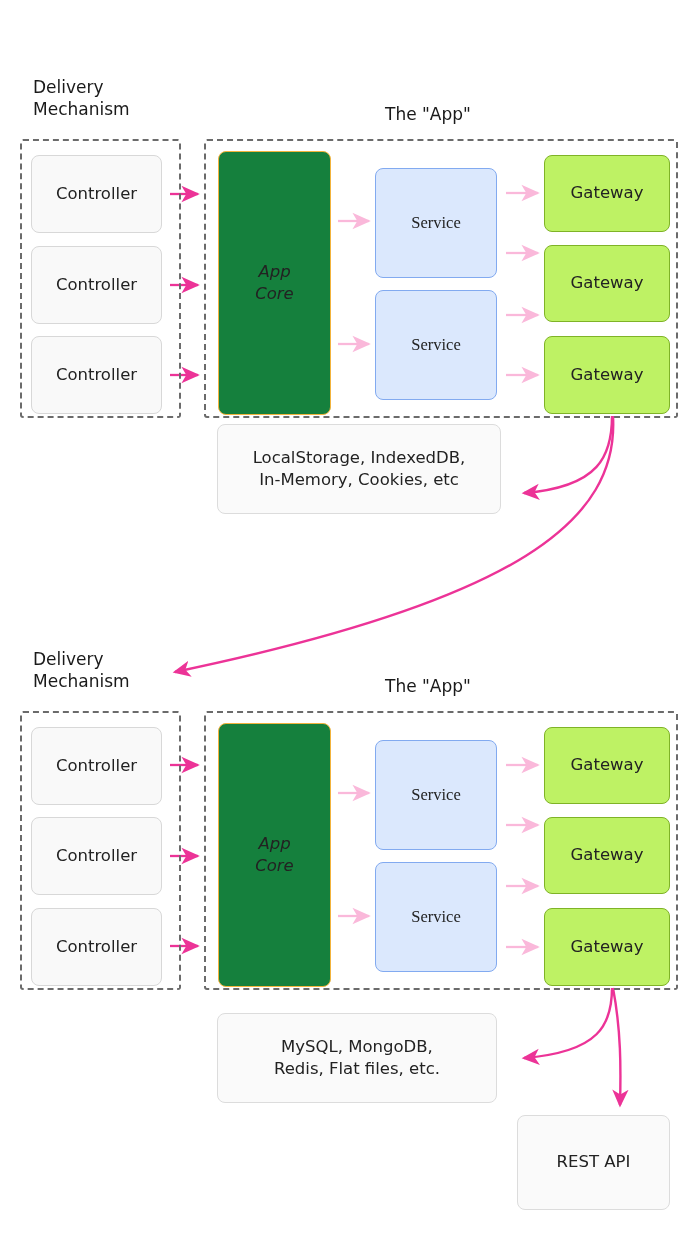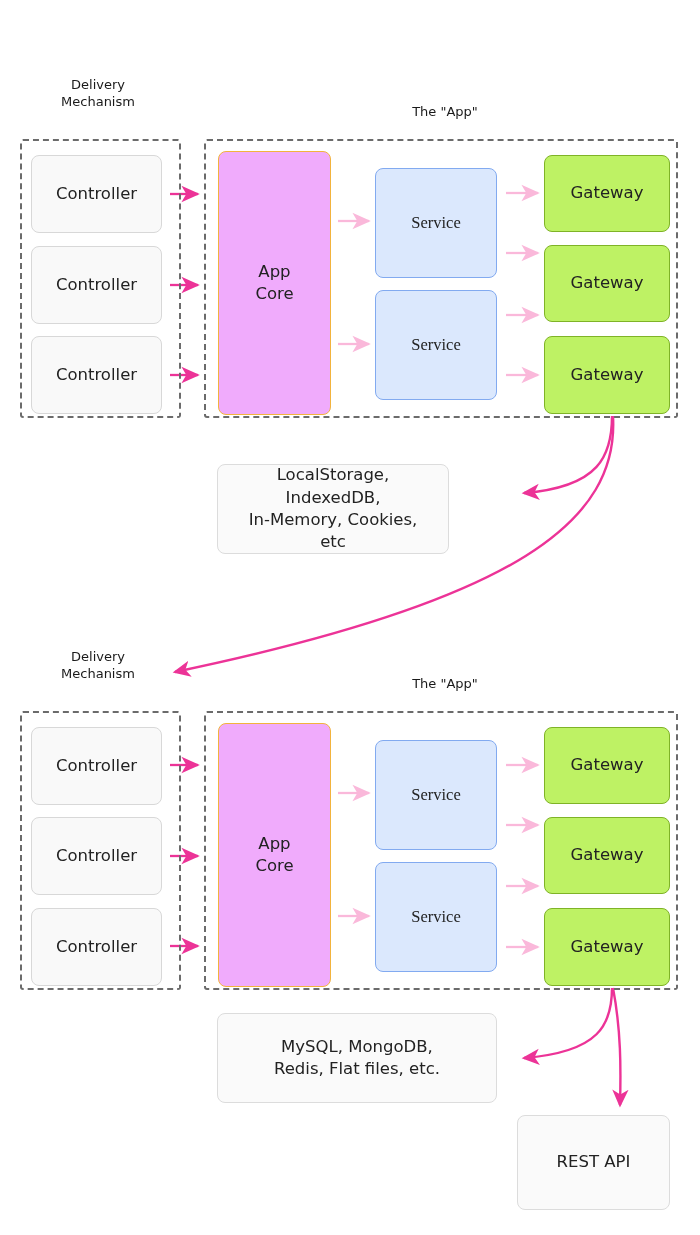--- a/index.html
+++ b/index.html
@@ -33,23 +33,22 @@
   
   .section-title {
     position: absolute;
     font-size: 21px;
     letter-spacing: 0.3px;
     color: #1a1a1a;
     white-space: nowrap;
   }
   .group-label {
     position: absolute;
-    font-size: 13px;
+    font-size: 17px;
     color: #1a1a1a;
-    text-align: center;
     line-height: 1.32;
     white-space: pre-line;
   }
 
   
   .dashed-box {
     position: absolute;
     border: 2.2px dashed #6b6b6b;
     border-radius: 3px;
     box-sizing: border-box;
@@ -68,23 +67,24 @@
     line-height: 1.35;
     white-space: pre-line;
     padding: 2px 20px;
   }
   .node.controller {
     background: #f9f9f9;
     border: 1.3px solid #d8d8d8;
     color: #222;
   }
   .node.appcore {
-    background: #f0abfc;
+    background: #15803d;
     border: 1.8px solid #f2b33d;
     color: #222;
+    font-style: italic;
   }
   .node.service {
     background: #dbe8fd;
     border: 1.5px solid #82aaf0;
     color: #222;
     font-family: Liberation Serif, serif;
   }
   .node.gateway {
     background: #bef264;
     border: 1.6px solid #7fb327;
@@ -181,21 +181,21 @@
   <div class="node appcore" style="left:218px; top:151px; width:113px; height:264px;">App
 Core</div>
 
   <div class="node service" style="left:375px; top:168px; width:122px; height:110px;">Service</div>
   <div class="node service" style="left:375px; top:290px; width:122px; height:110px;">Service</div>
 
   <div class="node gateway" style="left:544px; top:155px; width:126px; height:77px;">Gateway</div>
   <div class="node gateway" style="left:544px; top:245px; width:126px; height:77px;">Gateway</div>
   <div class="node gateway" style="left:544px; top:336px; width:126px; height:78px;">Gateway</div>
 
-  <div class="node storage" style="left:217px; top:464px; width:232px; height:90px;">LocalStorage, IndexedDB,
+  <div class="node storage" style="left:217px; top:424px; width:284px; height:90px;">LocalStorage, IndexedDB,
 In-Memory, Cookies, etc</div>
 
 
   <div class="group-label" style="left:33px; top:648px; width:130px;">Delivery
 Mechanism</div>
 
   <div class="group-label" style="left:385px; top:675px; width:120px;">The "App"</div>
 
   <div class="dashed-box" style="left:20px; top:711px; width:161px; height:279px;"></div>
   <div class="dashed-box" style="left:204px; top:711px; width:474px; height:279px;"></div>

